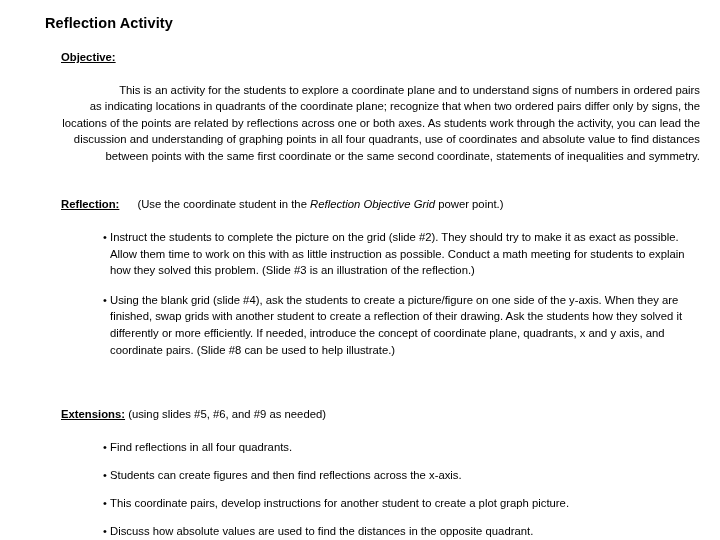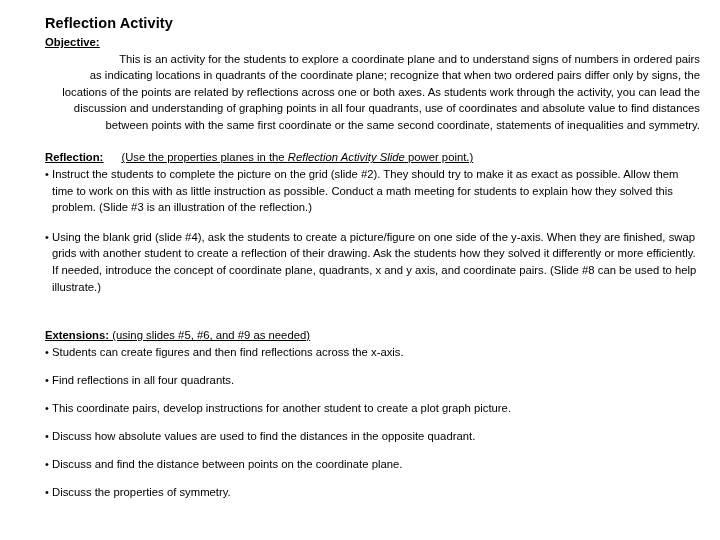--- a/index.html
+++ b/index.html
@@ -30,22 +30,21 @@
     font-size: 14.5px;
     font-weight: bold;
     line-height: 19px;
     margin: 0 0 1px 0;
     letter-spacing: 0.1px;
   }
 
   .section-head {
     font-size: 11.3px;
     line-height: 16.5px;
-    margin: 0;
-    text-decoration: underline;
+    margin: 16px;
   }
   .section-head .label {
     font-weight: bold;
     text-decoration: underline;
   }
   .section-head .tabgap {
     display: inline-block;
     width: 18px;
   }
   .section-head .trail {
@@ -79,21 +78,21 @@
     margin: 0;
   }
   .bullet-list li::before {
     content: "\2022";
     position: absolute;
     left: 0;
     top: 0;
     font-size: 11px;
     line-height: 16.6px;
   }
-  .indent-2 { }
+  .indent-2 { margin-left: 58px; }
 
   .bullet-list.spaced li { margin-bottom: 11.5px; }
   .gap-md { height: 13px; }
   .gap-lg { height: 16px; }
   .gap-xl { height: 19px; }
 </style>
 </head>
 <body>
 
 <div class="page">
@@ -102,21 +101,21 @@
 
   <div class="section-head">
     <span class="label">Objective:</span>
   </div>
 
   <p class="body first-indent">This is an activity for the students to explore a coordinate plane and to understand signs of numbers in ordered pairs as indicating locations in quadrants of the coordinate plane; recognize that when two ordered pairs differ only by signs, the locations of the points are related by reflections across one or both axes.  As students work through the activity, you can lead the discussion and understanding of graphing points in all four quadrants, use of coordinates and absolute value to find distances between points with the same first coordinate or the same second coordinate, statements of inequalities and symmetry.</p>
 
   <div class="gap-lg"></div>
 
   <div class="section-head">
-    <span class="label">Reflection:</span><span class="tabgap"></span><span class="trail"><span>(Use the properties planes in the </span><i>Reflection Activity Slide</i><span> power point.)</span></span>
+    <span class="label">Reflection:</span><span class="tabgap"></span><span class="trail"><span>(Use the coordinate student in the </span><i>Reflection Objective Grid</i><span> power point.)</span></span>
   </div>
 
   <ul class="bullet-list indent-2">
     <li>Instruct the students to complete the picture on the grid (slide #2).  They should try to make it as exact as possible.  Allow them time to work on this with as little instruction as possible.   Conduct a math meeting for students to explain how they solved this problem. (Slide #3 is an illustration of the reflection.)</li>
   </ul>
 
   <div class="gap-md"></div>
 
   <ul class="bullet-list indent-2">
     <li>Using the blank grid (slide #4), ask the students to create a picture/figure on one side of the y-axis.  When they are finished, swap grids with another student to create a reflection of their drawing.  Ask the students how they solved it differently or more efficiently.  If needed, introduce the concept of coordinate plane, quadrants, x and y axis, and coordinate pairs. (Slide #8 can be used to help illustrate.)</li>
@@ -125,21 +124,21 @@
   <div class="gap-md"></div>
 
 
   <div class="gap-xl"></div>
 
   <div class="section-head">
     <span class="label">Extensions:</span><span class="trail"> (using slides #5, #6, and #9 as needed)</span>
   </div>
 
   <ul class="bullet-list indent-2 spaced">
+    <li>Find reflections in all four quadrants.</li>
     <li>Students can create figures and then find reflections across the x-axis.</li>
-    <li>Find reflections in all four quadrants.</li>
     <li>This coordinate pairs, develop instructions for another student to create a plot graph picture.</li>
     <li>Discuss how absolute values are used to find the distances in the opposite quadrant.</li>
     <li>Discuss and find the distance between points on the coordinate plane.</li>
     <li>Discuss the properties of symmetry.</li>
   </ul>
 
 </div>
 
 </body></html>

